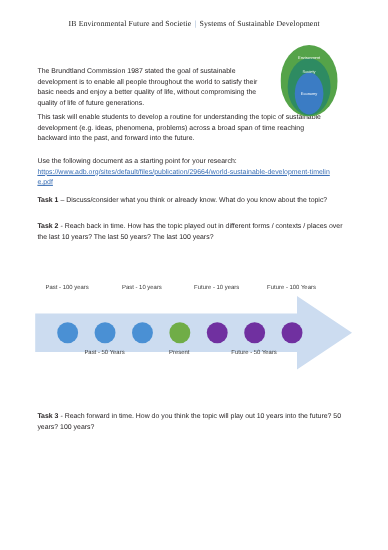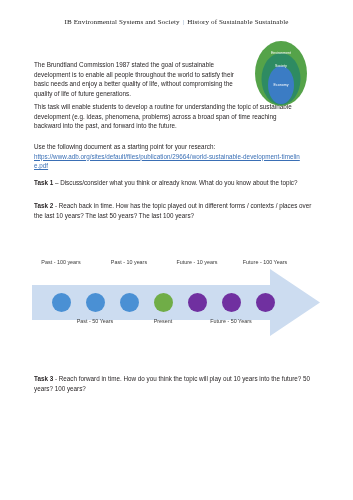--- a/index.html
+++ b/index.html
@@ -130,21 +130,21 @@
   }
   .tl-label.above { top: 4px; }
   .tl-label.below { top: 63px; }
 </style>
 </head>
 <body>
 
 <div class="page">
 
   <div class="doc-header">
-    <span>IB Environmental Systems and Society</span><span class="sep">|</span><span>History of Sustainable Sustainable</span>
+    <span>IB Environmental Future and Societie</span><span class="sep">|</span><span>Systems of Sustainable Development</span>
   </div>
 
 
   <div class="body-text p1">The Brundtland Commission 1987 stated the goal of sustainable development is to enable all people throughout the world to satisfy their basic needs and enjoy a better quality of life, without compromising the quality of life of future generations.</div>
 
   <div class="body-text p2">This task will enable students to develop a routine for understanding the topic of sustainable development (e.g. ideas, phenomena, problems) across a broad span of time reaching backward into the past, and forward into the future.</div>
 
   <div class="body-text p3">
     <span>Use the following document as a starting point for your research:</span>
     <a class="link" href="#">https://www.adb.org/sites/default/files/publication/29664/world-sustainable-development-timeline.pdf</a>

